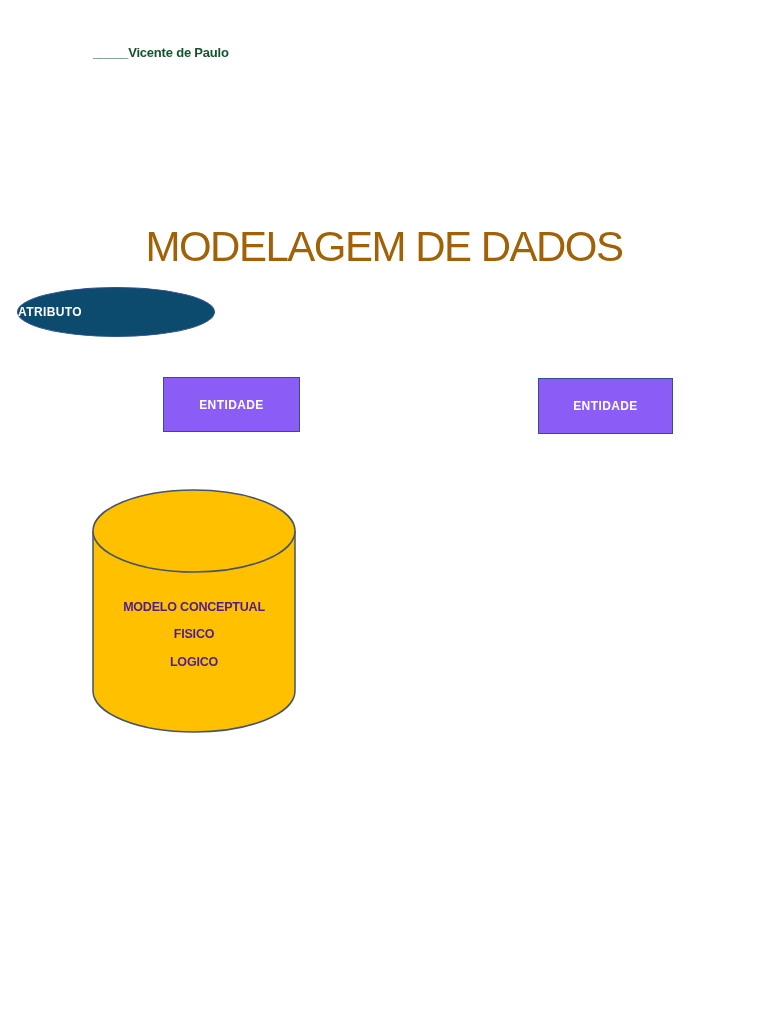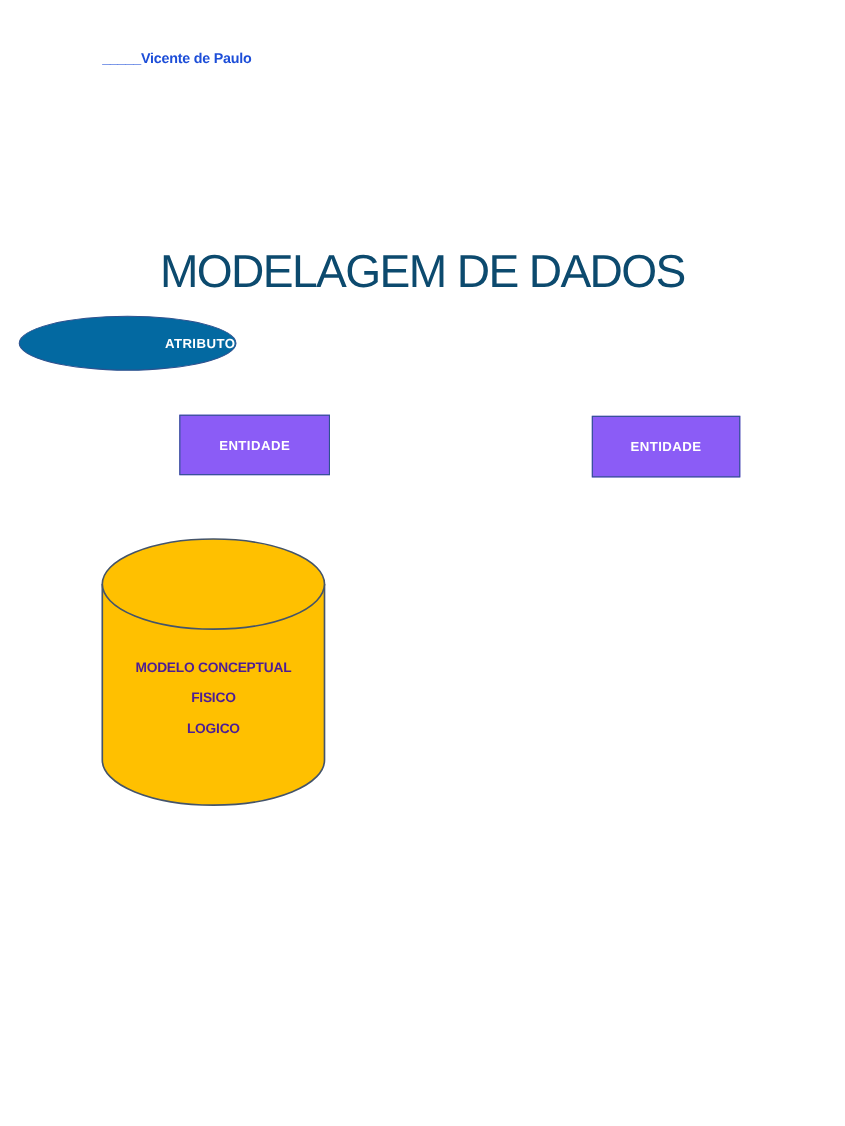--- a/index.html
+++ b/index.html
@@ -12,57 +12,57 @@
     font-family: "Liberation Sans", sans-serif;
   }
   .header-name {
     position: absolute;
     left: 93px;
     top: 46px;
     font-size: 13px;
     font-weight: bold;
     letter-spacing: -0.2px;
     line-height: 1;
-    color: #1d4ed8;
+    color: #14532d;
     white-space: pre;
   }
   .title {
     position: absolute;
     left: 0;
     top: 226px;
     width: 768px;
     margin: 0;
     text-align: center;
     font-size: 42px;
     font-weight: 400;
     letter-spacing: -1.5px;
     line-height: 1;
-    color: #0c4a6e;
+    color: #a16207;
     white-space: nowrap;
   }
   .shape-label {
     color: #ffffff;
     font-weight: bold;
     font-size: 12px;
     letter-spacing: 0.4px;
     white-space: nowrap;
   }
   .ellipse {
     position: absolute;
     left: 17px;
     top: 287px;
     width: 198px;
     height: 50px;
     box-sizing: border-box;
-    background: #0369a1;
+    background: #0c4a6e;
     border: 1.5px solid #2F528F;
     border-radius: 50%;
     display: flex;
     align-items: center;
-    justify-content: flex-end;
+    justify-content: flex-start;
   }
   .rect {
     position: absolute;
     box-sizing: border-box;
     background: #8b5cf6;
     border: 1.5px solid #2F528F;
     display: flex;
     align-items: center;
     justify-content: center;
   }

